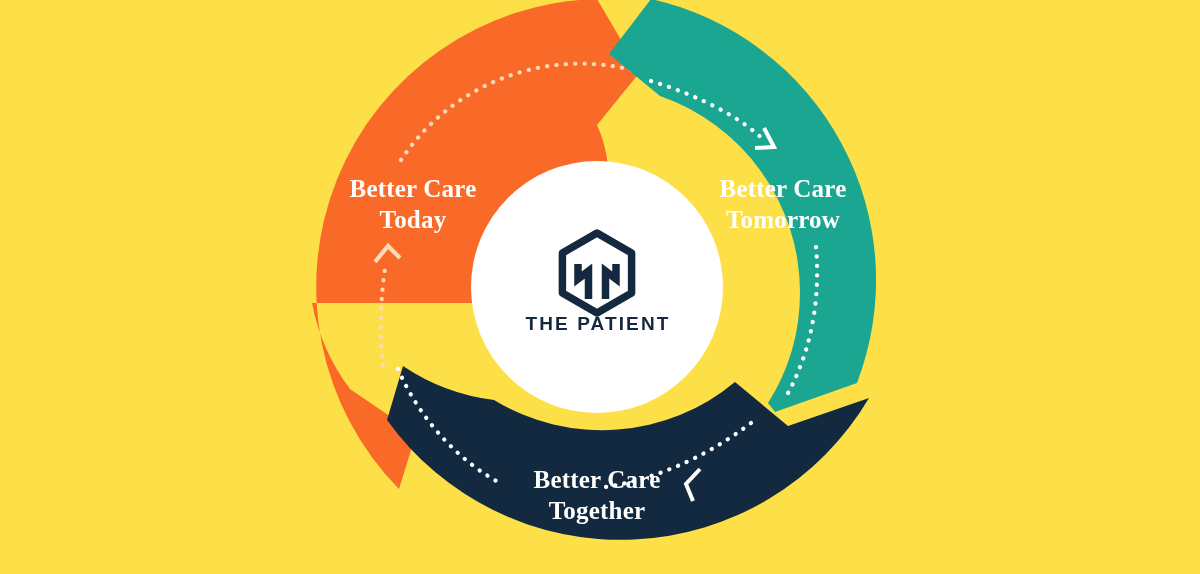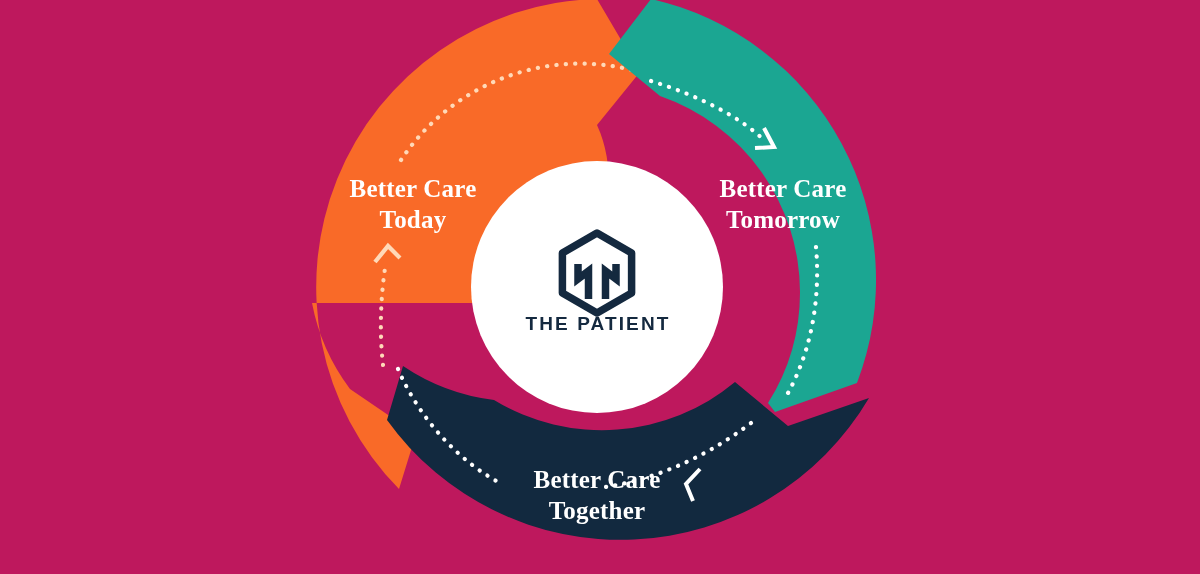--- a/index.html
+++ b/index.html
@@ -10,21 +10,21 @@
   body {
     width: 1200px;
     height: 574px;
     overflow: hidden;
     font-family: "Liberation Sans", sans-serif;
   }
   #canvas {
     position: relative;
     width: 1200px;
     height: 574px;
-    background: #be185d;
+    background: #fde047;
   }
   #wheel {
     display: block;
     width: 1200px;
     height: 574px;
   }
   .seg-label {
     font-family: "Liberation Serif", serif;
     font-weight: bold;
     font-size: 25px;

